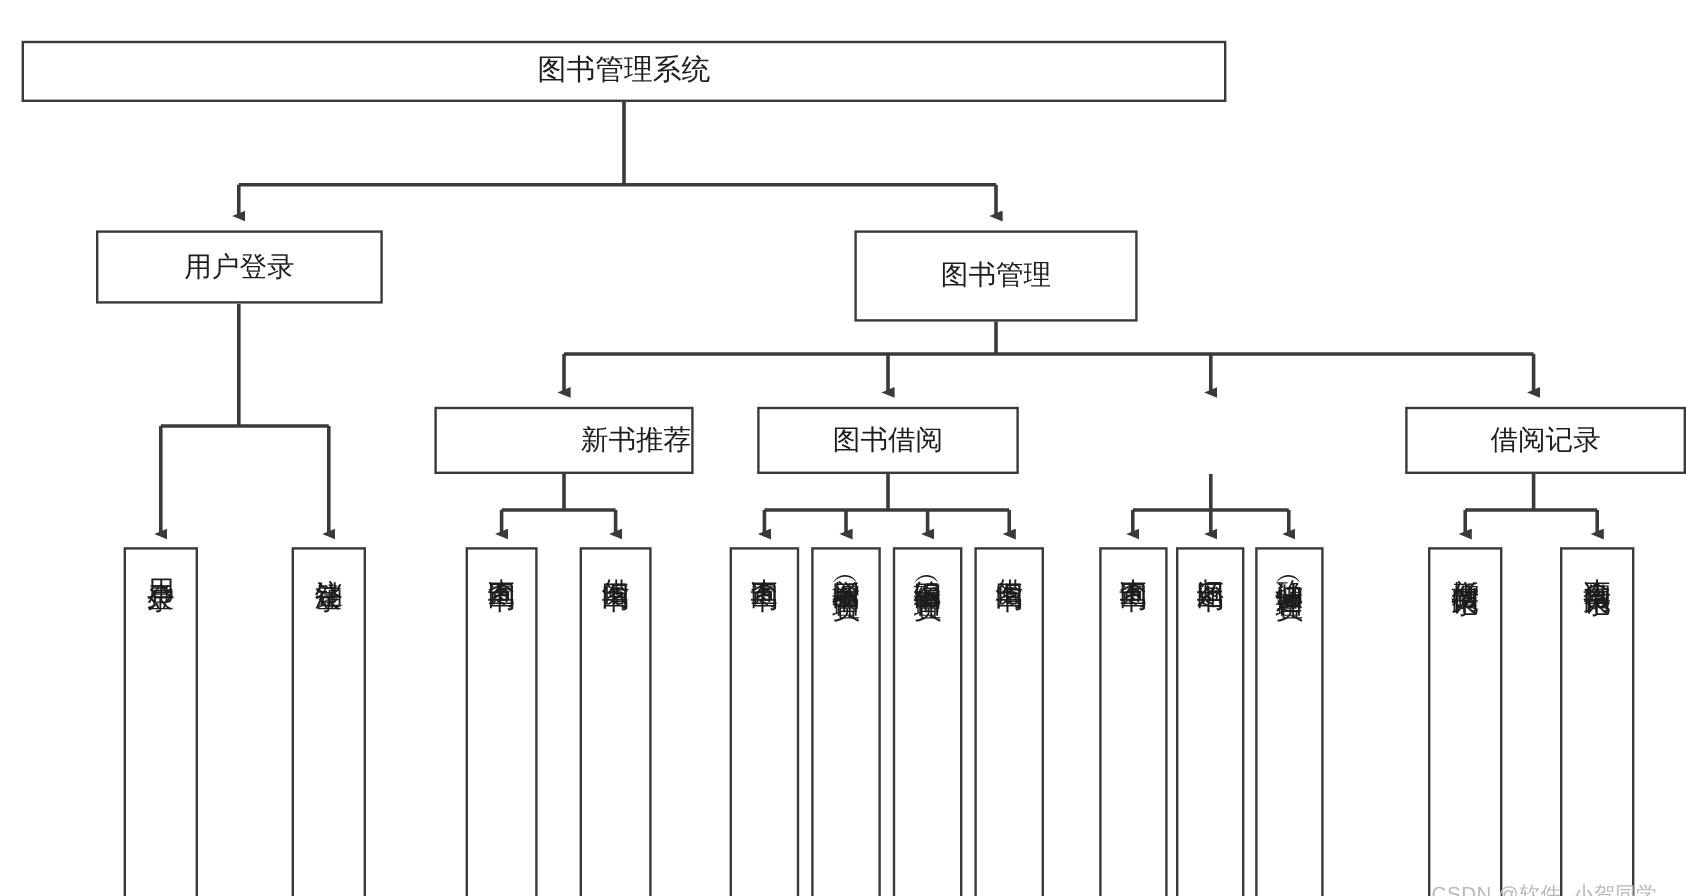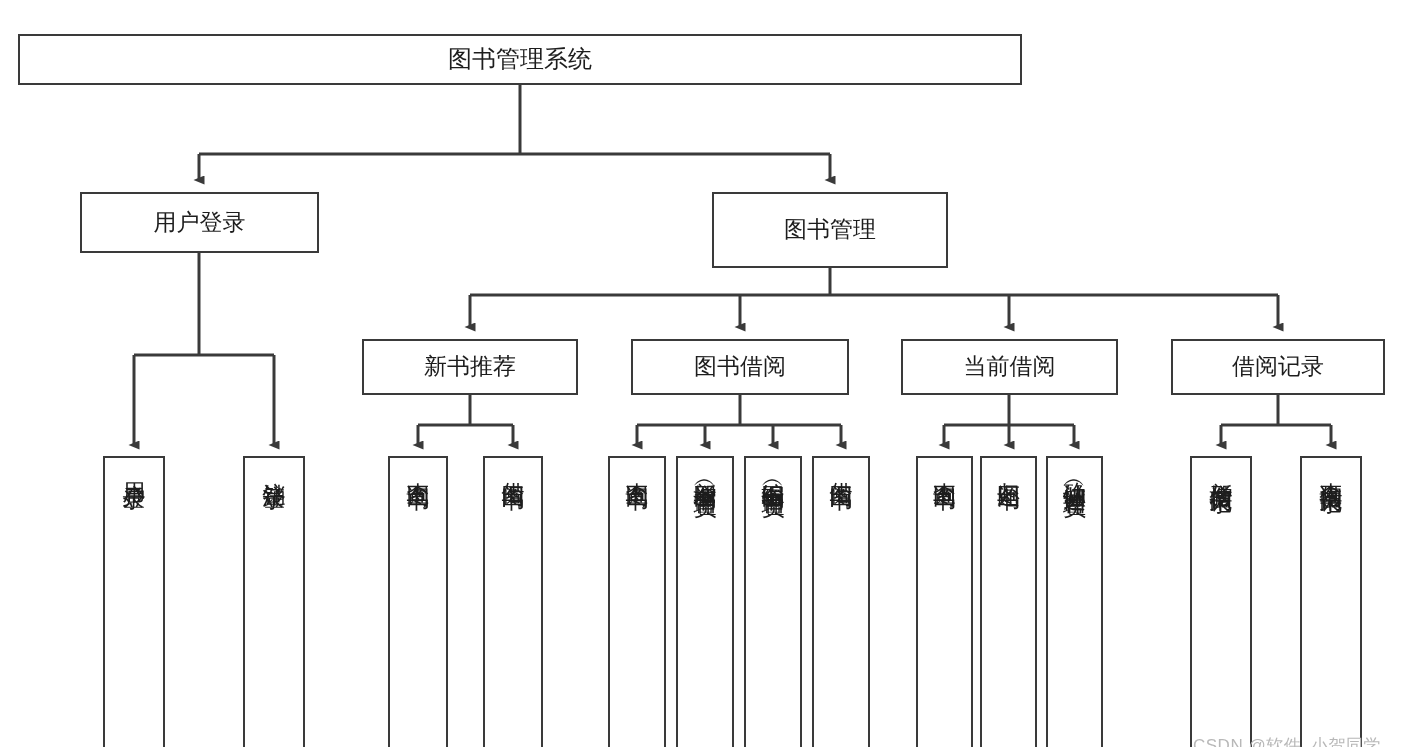--- a/index.html
+++ b/index.html
@@ -128,30 +128,27 @@
     <span class="label">图书管理系统</span>
   </div>
 
   <div class="node horiz" style="left:80px; top:171px; width:239px; height:61px;">
     <span class="label">用户登录</span>
   </div>
   <div class="node horiz" style="left:712px; top:171px; width:236px; height:76px;">
     <span class="label">图书管理</span>
   </div>
 
-  <div class="node horiz" style="left:362px; top:318px; width:216px; height:56px;">
+  <div class="node horiz" style="left:362px; top:318px; width:216px; height:56px;justify-content:flex-end;">
     <span class="label">新书推荐</span>
   </div>
   <div class="node horiz" style="left:631px; top:318px; width:218px; height:56px;align-items:center;">
     <span class="label">图书借阅</span>
   </div>
-  <div class="node horiz" style="left:901px; top:318px; width:217px; height:56px;">
-    <span class="label">当前借阅</span>
-  </div>
-  <div class="node horiz" style="left:1171px; top:318px; width:214px; height:56px;">
+  <div class="node horiz" style="left:1171px; top:318px; width:234px; height:56px;">
     <span class="label">借阅记录</span>
   </div>
 
   <div class="node vert" style="left:103px; top:435px; width:62px; height:298px;">
     <span class="label">用户登录</span>
   </div>
   <div class="node vert" style="left:243px; top:435px; width:62px; height:298px;">
     <span class="label">注销登录</span>
   </div>
 

